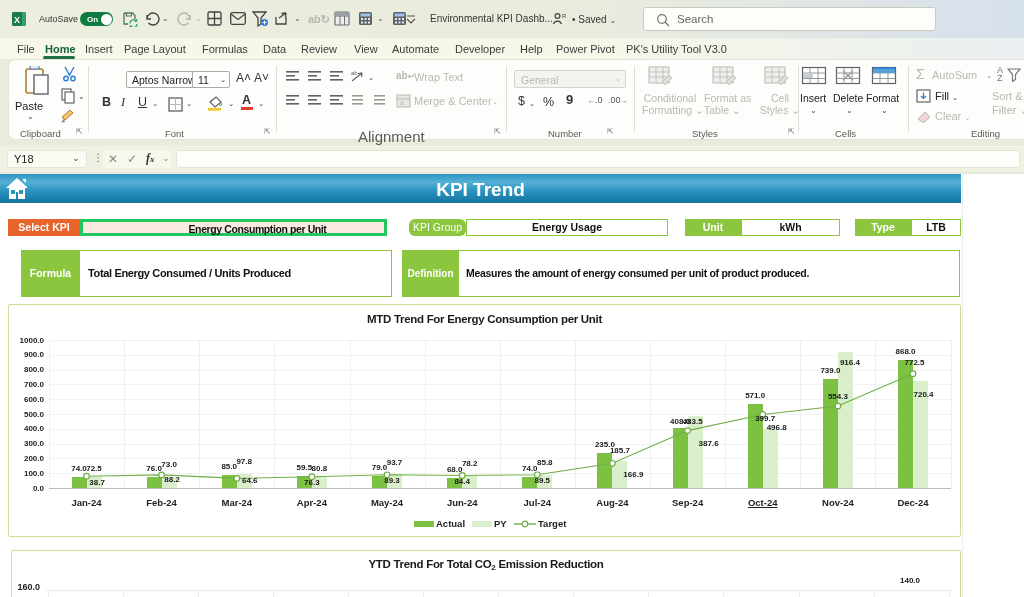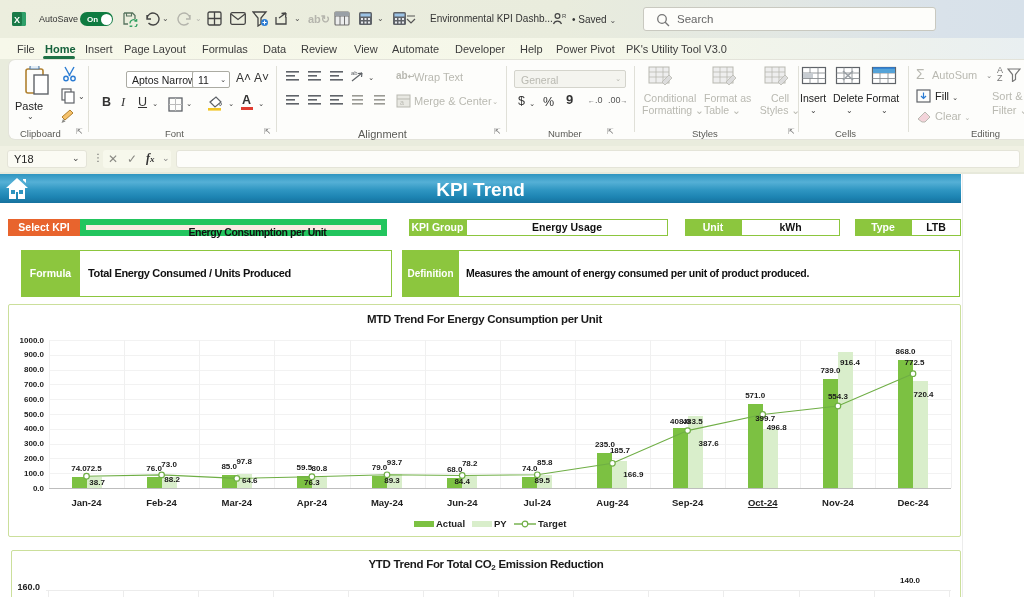--- a/index.html
+++ b/index.html
@@ -117,21 +117,21 @@
 <div class="a" style="left:0;top:59px;width:1024px;height:87px;background:#e9ecdd;"></div>
 <div class="a" style="left:8px;top:59px;width:1016px;height:81px;background:#fdfdfb;border:1px solid #e3e3da;border-radius:7px 0 0 7px;border-right:none;"></div>
 <div class="a" style="left:88px;top:66px;width:1px;height:66px;background:#e0e0d8;"></div>
 <div class="a" style="left:276px;top:66px;width:1px;height:66px;background:#e0e0d8;"></div>
 <div class="a" style="left:506px;top:66px;width:1px;height:66px;background:#e0e0d8;"></div>
 <div class="a" style="left:634px;top:66px;width:1px;height:66px;background:#e0e0d8;"></div>
 <div class="a" style="left:798px;top:66px;width:1px;height:66px;background:#e0e0d8;"></div>
 <div class="a" style="left:908px;top:66px;width:1px;height:66px;background:#e0e0d8;"></div>
 <div class="a" style="left:20px;top:128px;font-size:9.5px;color:#5a5a56;">Clipboard</div>
 <div class="a" style="left:165px;top:128px;font-size:9.5px;color:#5a5a56;">Font</div>
-<div class="a" style="left:358px;top:128px;font-size:11px;color:#5a5a56;">Alignment</div>
+<div class="a" style="left:358px;top:128px;font-size:15px;color:#5a5a56;">Alignment</div>
 <div class="a" style="left:548px;top:128px;font-size:9.5px;color:#5a5a56;">Number</div>
 <div class="a" style="left:692px;top:128px;font-size:9.5px;color:#5a5a56;">Styles</div>
 <div class="a" style="left:835px;top:128px;font-size:9.5px;color:#5a5a56;">Cells</div>
 <div class="a" style="left:971px;top:128px;font-size:9.5px;color:#5a5a56;">Editing</div>
 <div class="a" style="left:76px;top:127px;font-size:8px;color:#777;">⇱</div>
 <div class="a" style="left:264px;top:127px;font-size:8px;color:#777;">⇱</div>
 <div class="a" style="left:494px;top:127px;font-size:8px;color:#777;">⇱</div>
 <div class="a" style="left:607px;top:127px;font-size:8px;color:#777;">⇱</div>
 <div class="a" style="left:788px;top:127px;font-size:8px;color:#777;">⇱</div>
 
@@ -321,22 +321,22 @@
 <div class="a" style="left:0;top:174px;width:1024px;height:423px;background:#fff;"></div>
 <div class="a" style="left:962px;top:174px;width:1px;height:423px;background:#ececec;"></div>
 <div class="a" style="left:0;top:174px;width:961px;height:29px;background:linear-gradient(180deg,#2e95c0 0%,#55b0d6 28%,#2f96c2 55%,#1d84b2 80%,#16719e 100%);"></div>
 <svg class="a" style="left:4px;top:176px" width="26" height="25" viewBox="0 0 26 25">
 <path d="M13 2 L2 12 h3 v11 h7 v-7 h2 v7 h7 V12 h3 z M19 3 h3 v4 l-3-2.7 z" fill="#fff"></path>
 <rect x="7" y="14" width="4" height="4" fill="#2e95c0"></rect>
 <rect x="15" y="14" width="4" height="4" fill="#2e95c0"></rect>
 </svg>
 <div class="a" style="left:0;top:179px;width:961px;text-align:center;font-size:19px;font-weight:bold;color:#fff;">KPI Trend</div>
 <div class="a" style="left:8px;top:219px;width:72px;height:17px;background:#e8642d;color:#fff;font-weight:bold;font-size:10.5px;text-align:center;line-height:17px;">Select KPI</div>
-<div class="a" style="left:80px;top:219px;width:307px;height:17px;background:#faeae2;border:6px solid #22c55e;text-align:center;line-height:15px;font-size:10.5px;font-weight:bold;color:#111;padding-left:48px;"><span style="letter-spacing:-0.4px">Energy Consumption per Unit</span></div>
-<div class="a" style="left:409px;top:219px;width:57px;height:17px;background:#8cc63e;color:#fff;font-weight:bold;font-size:10.5px;text-align:center;line-height:17px;">KPI Group</div>
+<div class="a" style="left:80px;top:219px;width:307px;height:17px;background:#faeae2;border:3px solid #22c55e;text-align:center;line-height:15px;font-size:10.5px;font-weight:bold;color:#111;padding-left:48px;"><span style="letter-spacing:-0.4px">Energy Consumption per Unit</span></div>
+<div class="a" style="left:409px;top:219px;width:57px;height:17px;background:#8cc63e;color:#fff;font-weight:normal;font-size:10.5px;text-align:center;line-height:17px;border-radius:6px;">KPI Group</div>
 <div class="a" style="left:466px;top:219px;width:202px;height:17px;background:#fff;border:1px solid #8cc63e;text-align:center;line-height:15px;font-size:10.5px;font-weight:bold;color:#111;">Energy Usage</div>
 <div class="a" style="left:685px;top:219px;width:56px;height:17px;background:#8cc63e;color:#fff;font-weight:bold;font-size:10.5px;text-align:center;line-height:17px;">Unit</div>
 <div class="a" style="left:741px;top:219px;width:99px;height:17px;background:#fff;border:1px solid #8cc63e;text-align:center;line-height:15px;font-size:10.5px;font-weight:bold;color:#111;">kWh</div>
 <div class="a" style="left:855px;top:219px;width:56px;height:17px;background:#8cc63e;color:#fff;font-weight:bold;font-size:10.5px;text-align:center;line-height:17px;">Type</div>
 <div class="a" style="left:911px;top:219px;width:50px;height:17px;background:#fff;border:1px solid #8cc63e;text-align:center;line-height:15px;font-size:10.5px;font-weight:bold;color:#111;">LTB</div>
 <div class="a" style="left:21px;top:250px;width:371px;height:47px;border:1px solid #8cc63e;background:#fff;"></div>
 <div class="a" style="left:21px;top:250px;width:59px;height:47px;background:#8cc63e;color:#fff;font-weight:bold;font-size:10.5px;text-align:center;line-height:47px;">Formula</div>
 <div class="a" style="left:88px;top:250px;height:47px;line-height:47px;font-size:11px;font-weight:bold;color:#111;letter-spacing:-0.35px;">Total Energy Consumed / Units Produced</div>
 <div class="a" style="left:402px;top:250px;width:558px;height:47px;border:1px solid #8cc63e;background:#fff;"></div>
 <div class="a" style="left:402px;top:250px;width:57px;height:47px;background:#8cc63e;color:#fff;font-weight:bold;font-size:10px;text-align:center;line-height:47px;">Definition</div>

